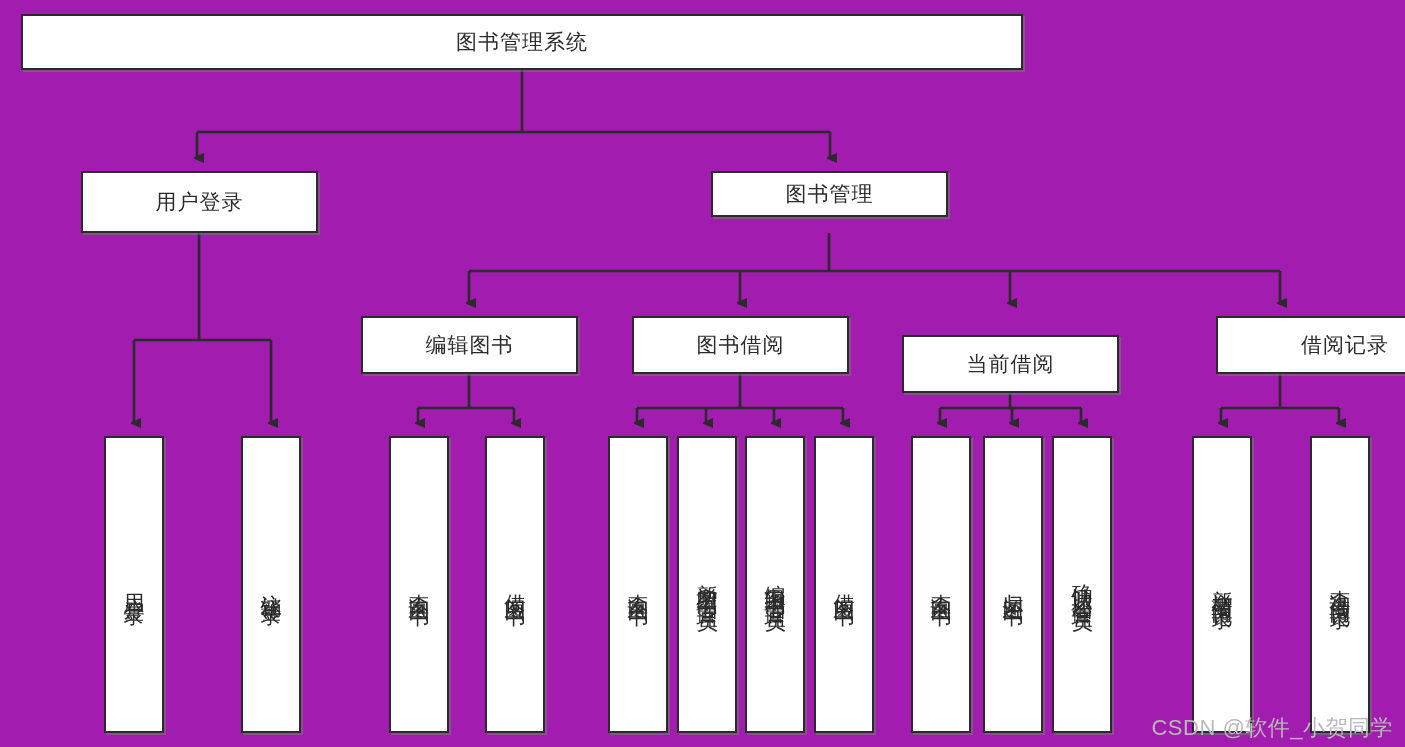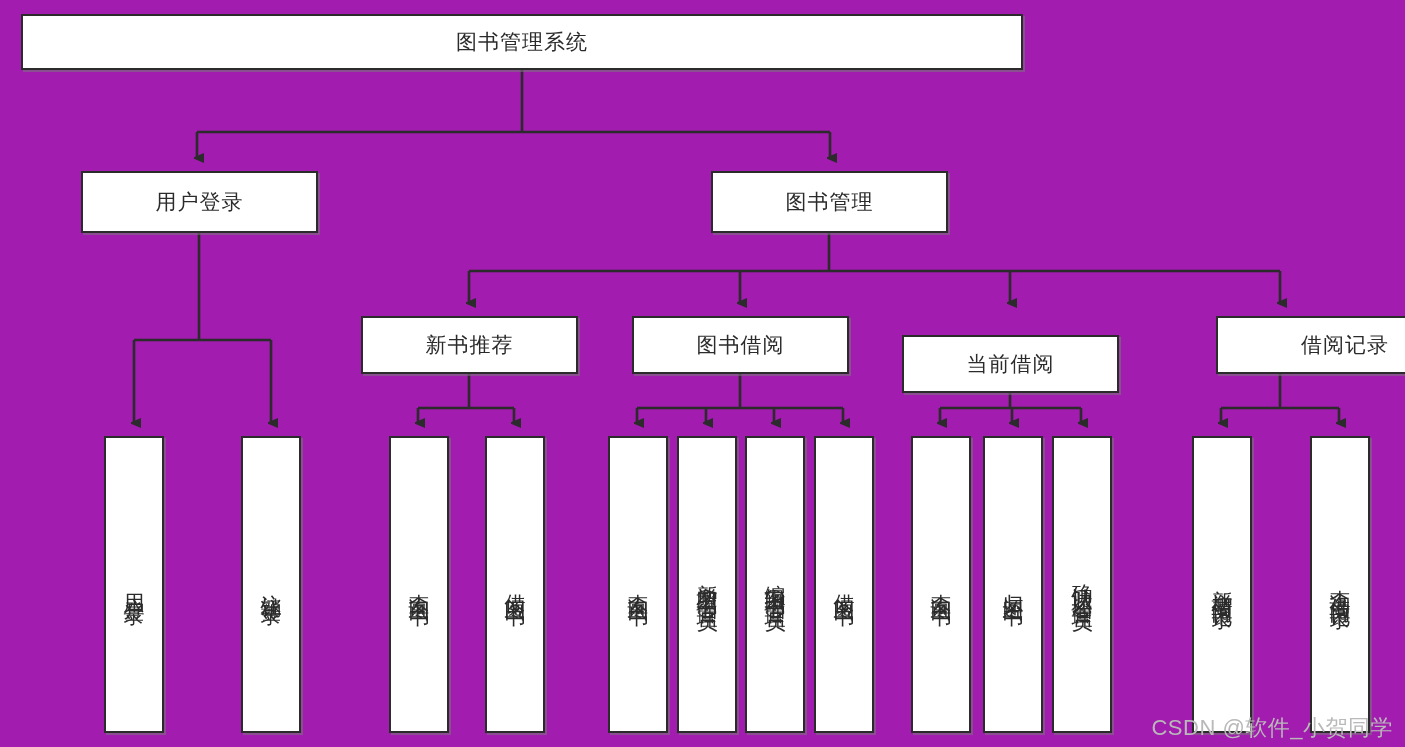--- a/index.html
+++ b/index.html
@@ -130,26 +130,26 @@
     </g>
   </svg>
 
   <div class="node horiz root" style="left:21px;top:14px;width:1002px;height:56px;">
     <span>图书管理系统</span>
   </div>
 
   <div class="node horiz" style="left:81px;top:171px;width:237px;height:62px;">
     <span>用户登录</span>
   </div>
-  <div class="node horiz" style="left:711px;top:171px;width:237px;height:62px;">
+  <div class="node horiz" style="left:711px;top:171px;width:237px;height:46px;">
     <span>图书管理</span>
   </div>
 
   <div class="node horiz" style="left:361px;top:316px;width:217px;height:58px;">
-    <span>新书推荐</span>
+    <span>编辑图书</span>
   </div>
   <div class="node horiz" style="left:632px;top:316px;width:217px;height:58px;">
     <span>图书借阅</span>
   </div>
   <div class="node horiz" style="left:902px;top:335px;width:217px;height:58px;">
     <span>当前借阅</span>
   </div>
   <div class="node horiz" style="left:1172px;top:316px;width:258px;height:58px;margin-left:44px;">
     <span>借阅记录</span>
   </div>

